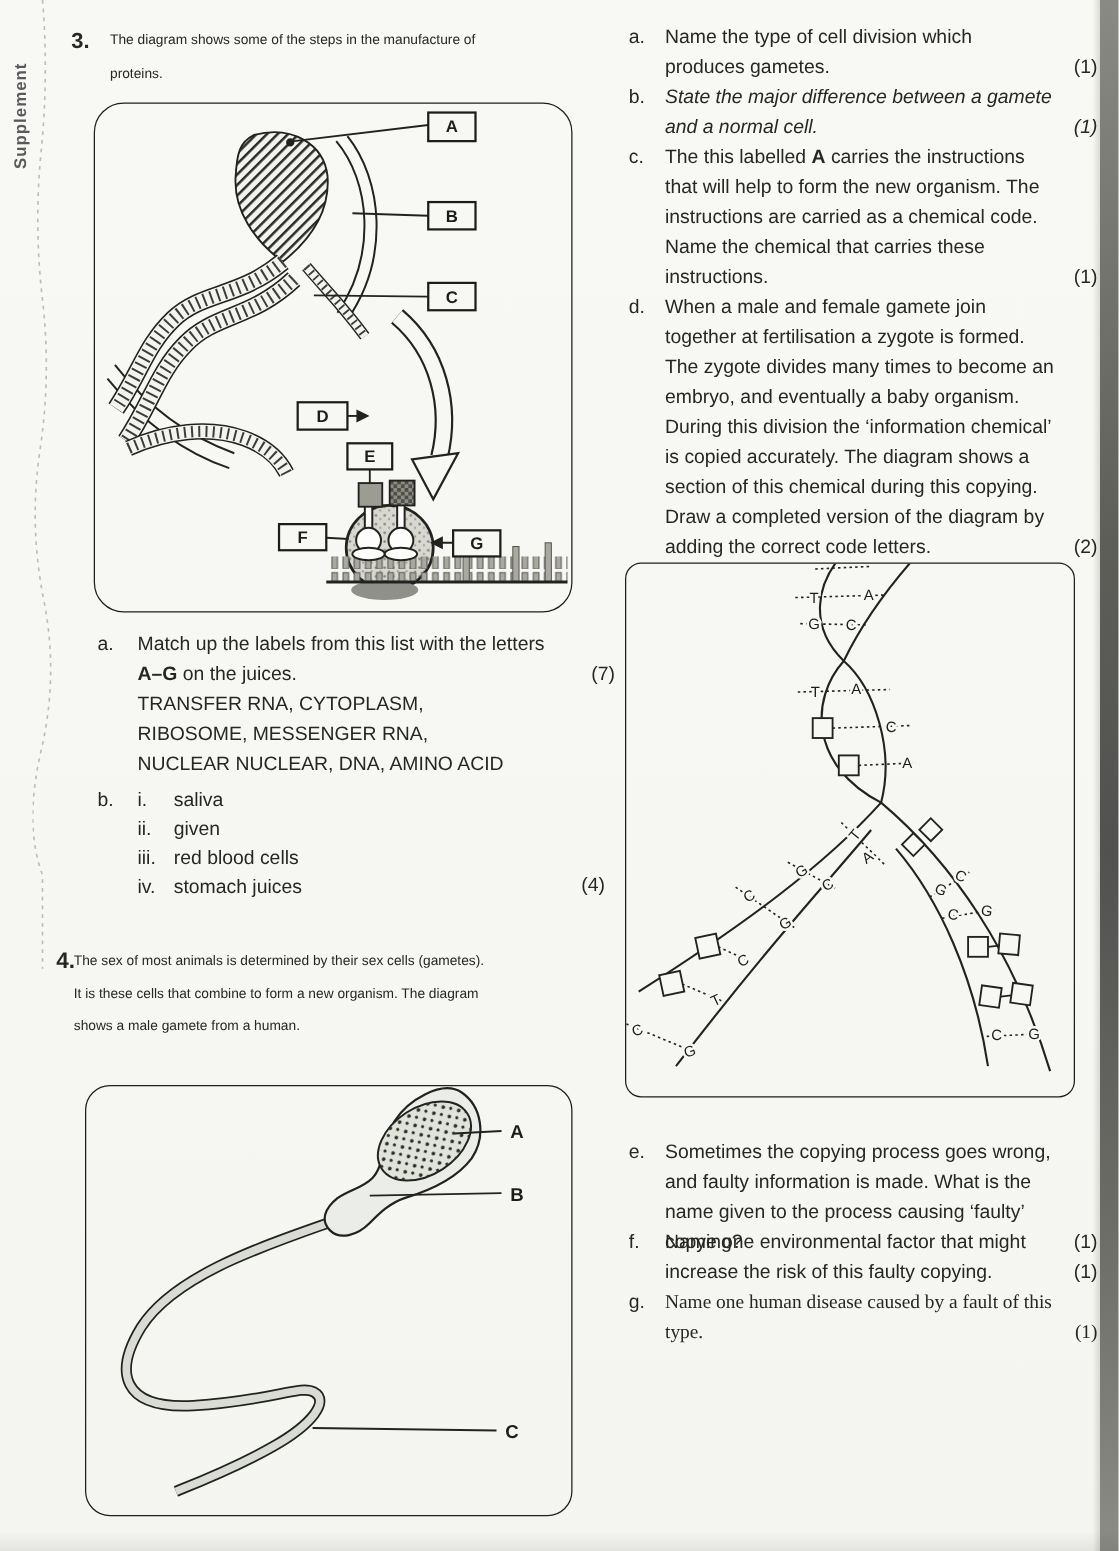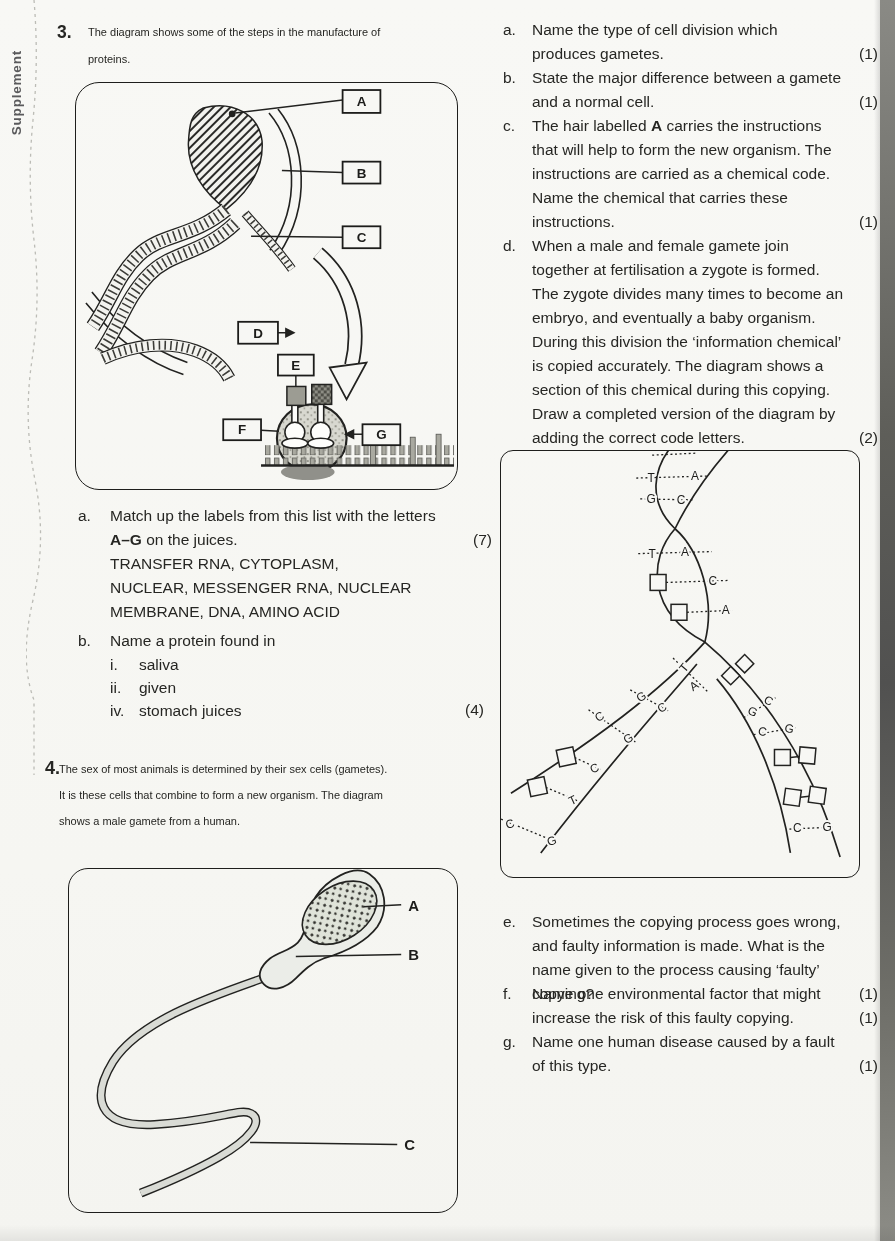--- a/index.html
+++ b/index.html
@@ -181,37 +181,40 @@
 
   <div class="item" style="left:78px;top:504px;">
     <span class="lt">a.</span>
     <div class="bd" style="width:382px;">
       <div class="rel">
         <span>Match up the labels from this list with the letters</span>
         <b>A–G</b>
         <span>on the juices.</span>
         <span class="mk">(7)</span>
       </div>
-      <div class="caps">TRANSFER RNA, CYTOPLASM, NUCLEAR, MESSENGER RNA, NUCLEAR MEMBRANE, DNA, AMINO ACID</div>
+      <div class="caps">TRANSFER RNA, CYTOPLASM, RIBOSOME, MESSENGER RNA, NUCLEAR NUCLEAR, DNA, AMINO ACID</div>
     </div>
   </div>
 
   <div class="item" style="left:78px;top:629px;">
     <span class="lt">b.</span>
     <div class="bd w-marks" style="width:374px;">
-      <div>Name a protein found in</div>
       <div class="sub">
           <span class="rn">i.</span>
           <span>saliva</span>
         </div>
       <div class="sub">
           <span class="rn">ii.</span>
           <span>given</span>
         </div>
       <div class="sub">
+          <span class="rn">iii.</span>
+          <span>red blood cells</span>
+        </div>
+      <div class="sub">
           <span class="rn">iv.</span>
           <span>stomach juices</span>
         </div>
       <span class="mk">(4)</span>
     </div>
   </div>
 
   <div class="num" style="left:45px;top:756px;font-size:18px;">4.</div>
   <div class="blk" style="left:59px;top:756px;width:336px;line-height:26px;">The sex of most animals is determined by their sex cells (gametes). It is these cells that combine to form a new organism. The diagram shows a male gamete from a human.</div>
 
@@ -248,30 +251,30 @@
   <div class="item rc" style="left:503px;top:18px;">
     <span class="lt">a.</span>
     <div class="bd w-marks" style="width:346px;">
       <span>Name the type of cell division which produces gametes.</span>
       <span class="mk">(1)</span>
     </div>
   </div>
 
   <div class="item rc" style="left:503px;top:66px;">
     <span class="lt">b.</span>
-    <div class="bd w-marks" style="width:346px;">
+    <div class="bd w-marks" style="width:346px;font-style:italic;">
       <span>State the major difference between a gamete and a normal cell.</span>
       <span class="mk">(1)</span>
     </div>
   </div>
 
   <div class="item rc" style="left:503px;top:114px;">
     <span class="lt">c.</span>
     <div class="bd w-marks" style="width:346px;">
-      <span>The hair labelled</span>
+      <span>The this labelled</span>
       <b>A</b>
       <span>carries the instructions that will help to form the new organism. The instructions are carried as a chemical code. Name the chemical that carries these instructions.</span>
       <span class="mk">(1)</span>
     </div>
   </div>
 
   <div class="item rc" style="left:503px;top:234px;">
     <span class="lt">d.</span>
     <div class="bd w-marks" style="width:346px;">
       <span>When a male and female gamete join together at fertilisation a zygote is formed. The zygote divides many times to become an embryo, and eventually a baby organism. During this division the ‘information chemical’ is copied accurately. The diagram shows a section of this chemical during this copying. Draw a completed version of the diagram by adding the correct code letters.</span>
@@ -369,21 +372,21 @@
   <div class="item rc" style="left:503px;top:982px;">
     <span class="lt">f.</span>
     <div class="bd w-marks" style="width:346px;">
       <span>Name one environmental factor that might increase the risk of this faulty copying.</span>
       <span class="mk">(1)</span>
     </div>
   </div>
 
   <div class="item rc" style="left:503px;top:1030px;">
     <span class="lt">g.</span>
-    <div class="bd w-marks" style="width:346px;">
+    <div class="bd w-marks" style="width:346px;font-family:Liberation Serif, serif;">
       <span>Name one human disease caused by a fault of this type.</span>
       <span class="mk">(1)</span>
     </div>
   </div>
 
   <div class="edge-strip"></div>
   <div class="bottom-shade"></div>
 </div>
 
 </body></html>

